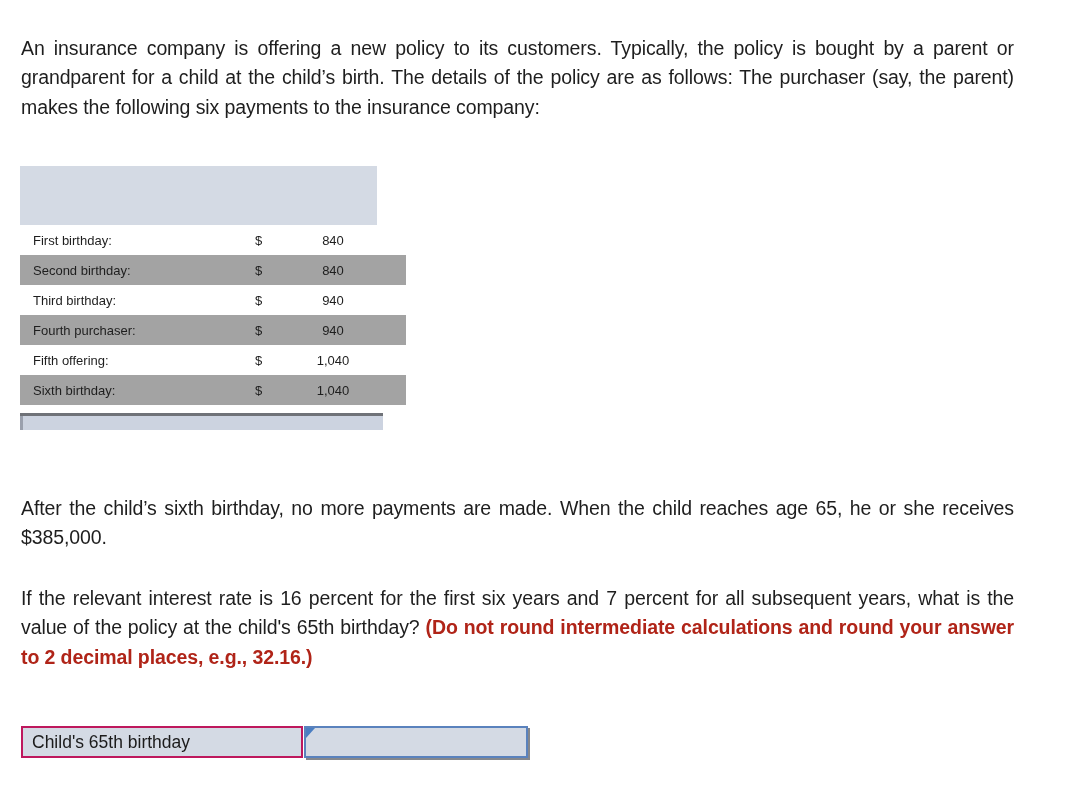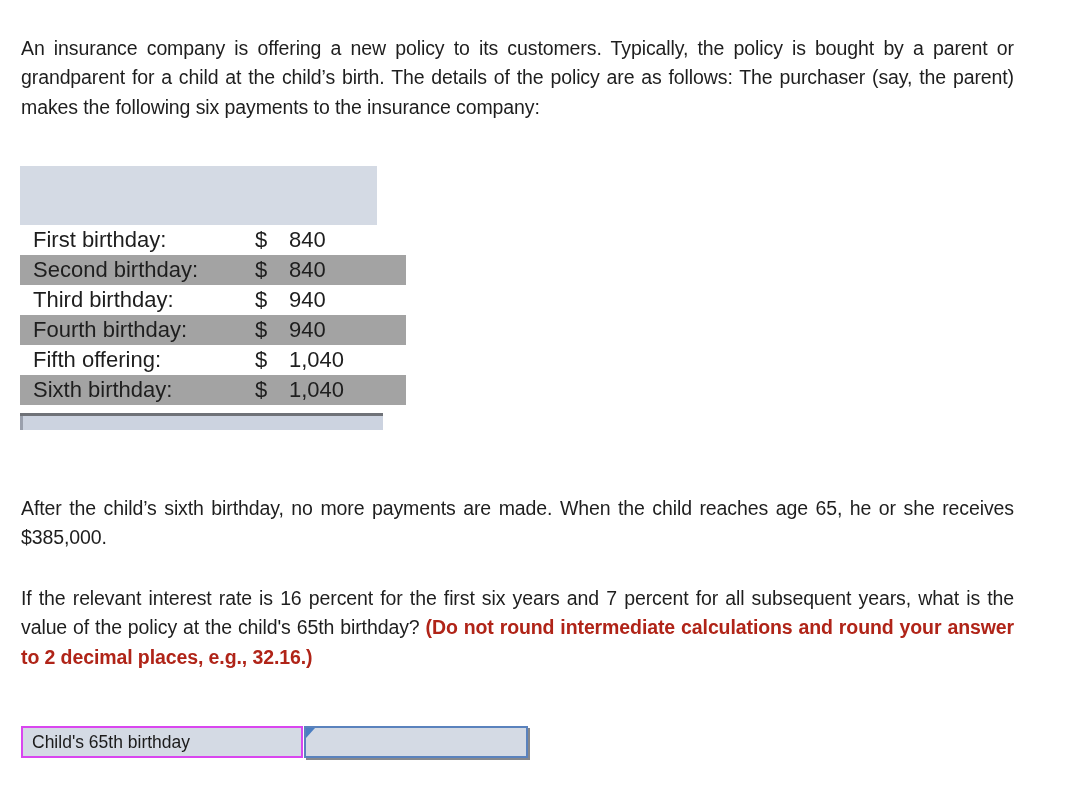--- a/index.html
+++ b/index.html
@@ -56,36 +56,36 @@
   .tbl {
     border-collapse: collapse;
     width: 357px;
     table-layout: fixed;
   }
   .tbl tr { height: 30px; }
   .tbl tr.odd  { background: #ffffff; }
   .tbl tr.even { background: #a3a3a3; }
   .tbl td {
     padding: 0;
-    font-size: 22px;
+    font-size: 13px;
     color: #1e1e1e;
     vertical-align: middle;
     white-space: nowrap;
   }
   .tbl td.c-label {
     width: 222px;
     padding-left: 13px;
   }
   .tbl td.c-sym {
     width: 34px;
     text-align: left;
   }
   .tbl td.c-val {
     width: 88px;
-    text-align: left;
+    text-align: center;
     padding-right: 29px;
   }
   .tbl-footer {
     position: relative;
     width: 363px;
     height: 14px;
     background: #ccd3e0;
     border-top: 3px solid #6f7278;
     margin-top: 8px;
   }
@@ -104,21 +104,21 @@
     left: 21px;
     top: 726px;
     display: flex;
     align-items: flex-start;
   }
   .answer-label {
     width: 282px;
     height: 32px;
     box-sizing: border-box;
     background: #d4dae4;
-    border: 2px solid #d946ef;
+    border: 2px solid #be185d;
     display: flex;
     align-items: center;
     padding-left: 9px;
     font-size: 17.5px;
     color: #1b1b1b;
   }
   .answer-input-wrap {
     position: relative;
     width: 224px;
     height: 32px;
@@ -172,21 +172,21 @@
           <td class="c-label">Second birthday:</td>
           <td class="c-sym">$</td>
           <td class="c-val">840</td>
         </tr>
         <tr class="odd">
           <td class="c-label">Third birthday:</td>
           <td class="c-sym">$</td>
           <td class="c-val">940</td>
         </tr>
         <tr class="even">
-          <td class="c-label">Fourth birthday:</td>
+          <td class="c-label">Fourth purchaser:</td>
           <td class="c-sym">$</td>
           <td class="c-val">940</td>
         </tr>
         <tr class="odd">
           <td class="c-label">Fifth offering:</td>
           <td class="c-sym">$</td>
           <td class="c-val">1,040</td>
         </tr>
         <tr class="even">
           <td class="c-label">Sixth birthday:</td>

